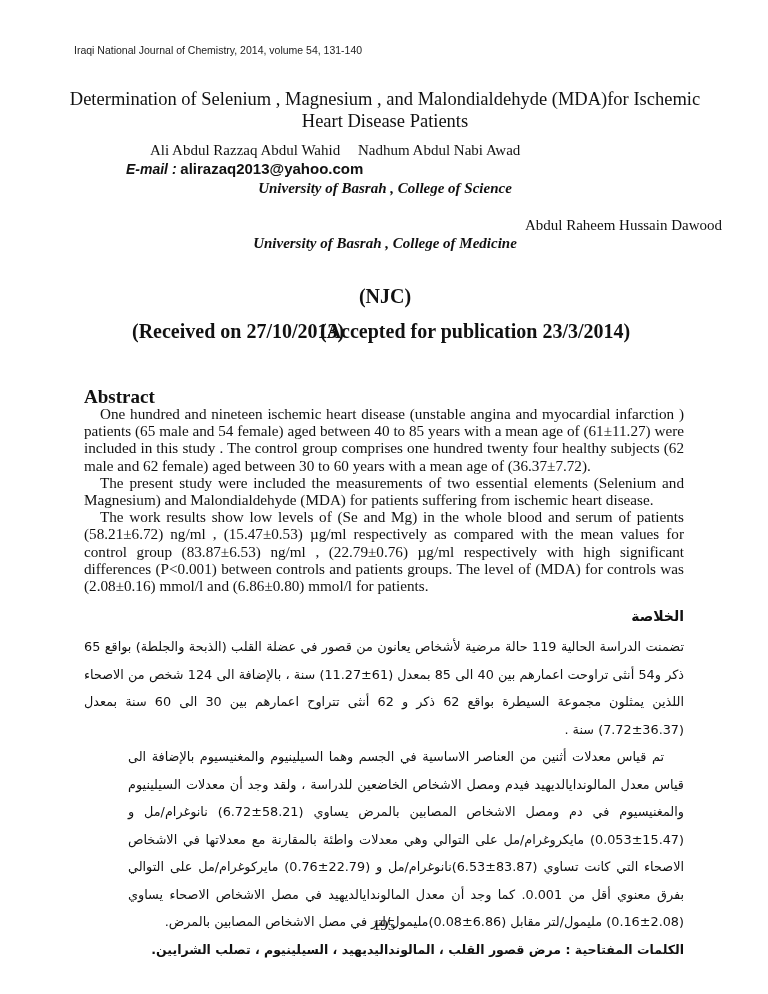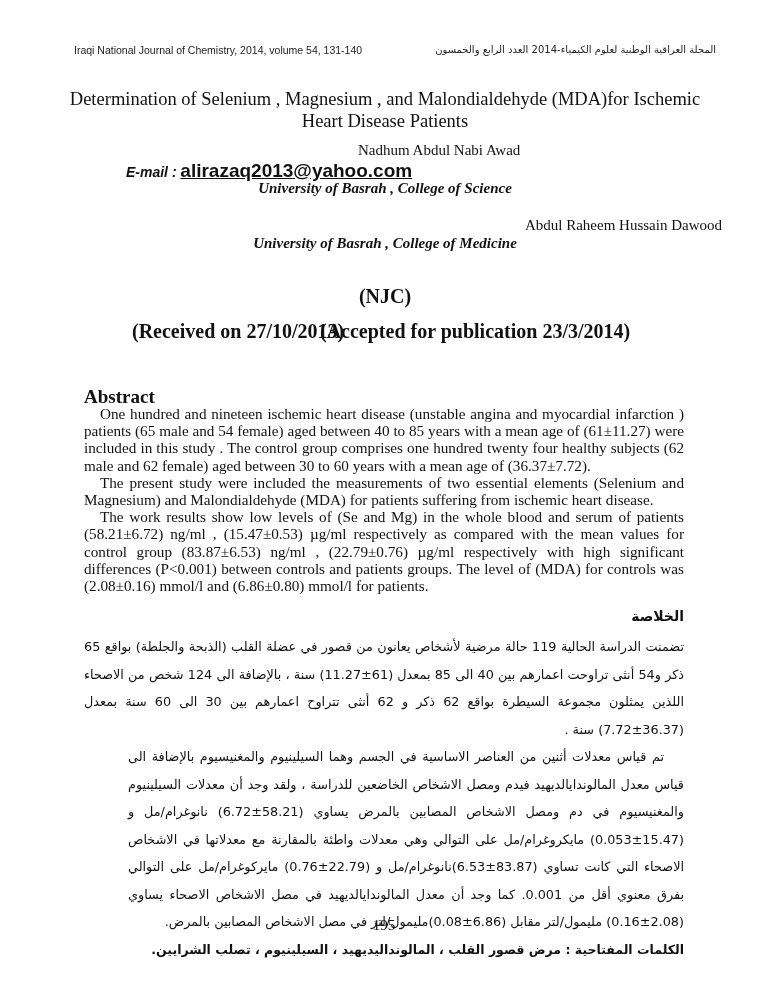--- a/index.html
+++ b/index.html
@@ -27,21 +27,21 @@
   }
   .author-line {
     position: absolute; top: 142px; left: 60px; width: 650px; height: 20px; font-size: 15px;
   }
   .author1 { position: absolute; left: 90px; top: 0; }
   .author2 { position: absolute; left: 298px; top: 0; }
   .email-line {
     position: absolute; top: 160px; left: 126px; font-size: 15px;
   }
   .email-label { font-family: "Liberation Sans", sans-serif; font-style: italic; font-weight: bold; font-size: 14px; }
-  .email-link { font-family: "Liberation Sans", sans-serif; font-weight: bold; text-decoration: underline; font-size: 19px; color: #111; }
+  .email-link { font-family: "Liberation Sans", sans-serif; font-weight: bold; font-size: 15px; color: #111; }
   .affil {
     position: absolute; left: 60px; width: 650px; text-align: center;
     font-style: italic; font-weight: bold; font-size: 15px;
   }
   .author3 {
     position: absolute; top: 217px; left: 72px; width: 650px; text-align: right; font-size: 15px;
   }
   .njc {
     position: absolute; top: 285px; left: 60px; width: 650px; text-align: center;
     font-weight: bold; font-size: 20px;
@@ -74,26 +74,26 @@
   .keywords { font-weight: bold; font-size: 12.5px; }
   .page-number {
     position: absolute; top: 917px; left: 0; width: 768px; text-align: center; font-size: 15px;
   }
 </style>
 </head>
 <body>
 
 <div class="running-header">
   <span class="rh-left">Iraqi National Journal of Chemistry, 2014, volume 54, 131-140</span>
-  <span class="rh-right">المجلة العراقية الوطنية لعلوم الكيمياء-2014 العدد الرابع والخمسون</span>
 </div>
 
 <div class="title">Determination of Selenium , Magnesium , and Malondialdehyde (MDA)for Ischemic Heart Disease Patients</div>
 
 <div class="author-line">
+  <span class="author1">Ali Abdul Razzaq Abdul Wahid</span>
   <span class="author2">Nadhum Abdul Nabi Awad</span>
 </div>
 
 <div class="email-line">
   <span class="email-label">E-mail :</span>
   <a class="email-link" title="alirazaq2013@yahoo.com">alirazaq2013@yahoo.com</a>
 </div>
 
 <div class="affil" style="top:180px;">University of Basrah , College of Science</div>
 

